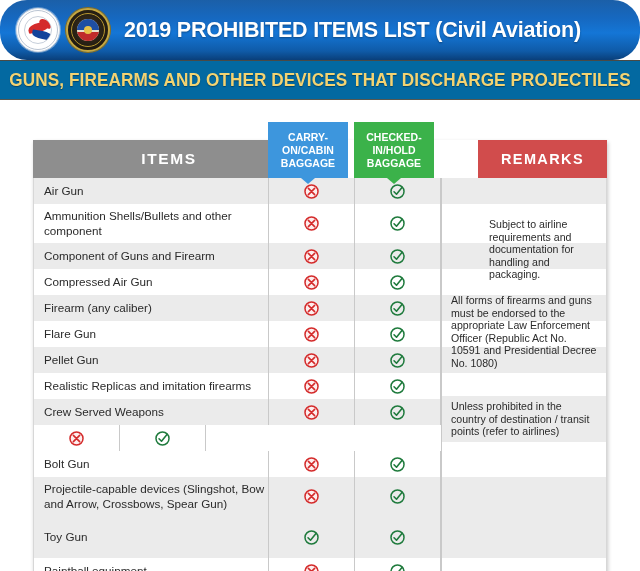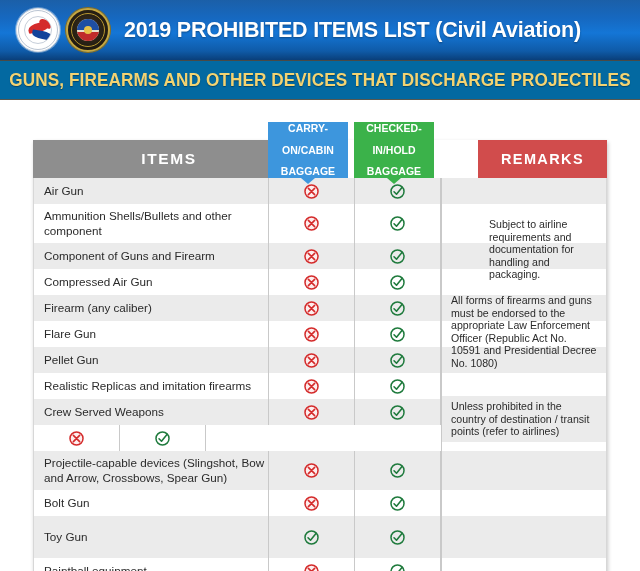--- a/index.html
+++ b/index.html
@@ -22,20 +22,21 @@
   
   .banner {
     position: relative;
     width: 640px;
     height: 60px;
     background: linear-gradient(180deg, #1b5fa8 0%, #1668c0 30%, #1476d6 55%, #0f5ba8 85%, #0a3f7a 100%);
     display: flex;
     align-items: center;
     padding-left: 16px;
     overflow: hidden;
+    border-radius: 27px;
   }
 
   .seal {
     width: 44px;
     height: 44px;
     border-radius: 50%;
     flex: 0 0 auto;
     position: relative;
   }
   .seal + .seal { margin-left: 6px; }
@@ -202,21 +203,21 @@
 
   
   .th-bag {
     position: absolute;
     top: -18px;
     width: 80px;
     height: 56px;
     display: flex;
     flex-direction: column;
     align-items: center;
-    justify-content: space-between;
+    justify-content: center;
     color: #ffffff;
     font-size: 10.5px;
     font-weight: bold;
     line-height: 13px;
     text-align: center;
   }
   .th-bag .pointer {
     position: absolute;
     bottom: -6px;
     left: 50%;
@@ -485,38 +486,38 @@
             </svg>
           </div>
           <div class="cell-mark">
             <svg class="icon" viewBox="0 0 24 24">
               <circle cx="12" cy="12" r="9.2" fill="none" stroke="#1e7a3c" stroke-width="2.1"></circle>
               <path d="M7.1 12.3 L10.6 15.9 L18 6.6" fill="none" stroke="#1e7a3c" stroke-width="2.2" stroke-linecap="round" stroke-linejoin="round"></path>
             </svg>
           </div>
           <div style="flex:1"></div>
         </div>
+        <div class="trow plain">
+          <div class="cell-item">Bolt Gun</div>
+          <div class="cell-mark">
+            <svg class="icon" viewBox="0 0 24 24">
+              <circle cx="12" cy="12" r="9.2" fill="#fdeeee" stroke="#d42b2b" stroke-width="2.1"></circle>
+              <path d="M7.6 7.6 L16.4 16.4 M16.4 7.6 L7.6 16.4" stroke="#d42b2b" stroke-width="2.3" stroke-linecap="round"></path>
+            </svg>
+          </div>
+          <div class="cell-mark">
+            <svg class="icon" viewBox="0 0 24 24">
+              <circle cx="12" cy="12" r="9.2" fill="none" stroke="#1e7a3c" stroke-width="2.1"></circle>
+              <path d="M7.1 12.3 L10.6 15.9 L18 6.6" fill="none" stroke="#1e7a3c" stroke-width="2.2" stroke-linecap="round" stroke-linejoin="round"></path>
+            </svg>
+          </div>
+          <div style="flex:1"></div>
+        </div>
         <div class="trow alt">
           <div class="cell-item">Projectile-capable devices (Slingshot, Bow and Arrow, Crossbows, Spear Gun)</div>
-          <div class="cell-mark">
-            <svg class="icon" viewBox="0 0 24 24">
-              <circle cx="12" cy="12" r="9.2" fill="#fdeeee" stroke="#d42b2b" stroke-width="2.1"></circle>
-              <path d="M7.6 7.6 L16.4 16.4 M16.4 7.6 L7.6 16.4" stroke="#d42b2b" stroke-width="2.3" stroke-linecap="round"></path>
-            </svg>
-          </div>
-          <div class="cell-mark">
-            <svg class="icon" viewBox="0 0 24 24">
-              <circle cx="12" cy="12" r="9.2" fill="none" stroke="#1e7a3c" stroke-width="2.1"></circle>
-              <path d="M7.1 12.3 L10.6 15.9 L18 6.6" fill="none" stroke="#1e7a3c" stroke-width="2.2" stroke-linecap="round" stroke-linejoin="round"></path>
-            </svg>
-          </div>
-          <div style="flex:1"></div>
-        </div>
-        <div class="trow plain">
-          <div class="cell-item">Bolt Gun</div>
           <div class="cell-mark">
             <svg class="icon" viewBox="0 0 24 24">
               <circle cx="12" cy="12" r="9.2" fill="#fdeeee" stroke="#d42b2b" stroke-width="2.1"></circle>
               <path d="M7.6 7.6 L16.4 16.4 M16.4 7.6 L7.6 16.4" stroke="#d42b2b" stroke-width="2.3" stroke-linecap="round"></path>
             </svg>
           </div>
           <div class="cell-mark">
             <svg class="icon" viewBox="0 0 24 24">
               <circle cx="12" cy="12" r="9.2" fill="none" stroke="#1e7a3c" stroke-width="2.1"></circle>
               <path d="M7.1 12.3 L10.6 15.9 L18 6.6" fill="none" stroke="#1e7a3c" stroke-width="2.2" stroke-linecap="round" stroke-linejoin="round"></path>

